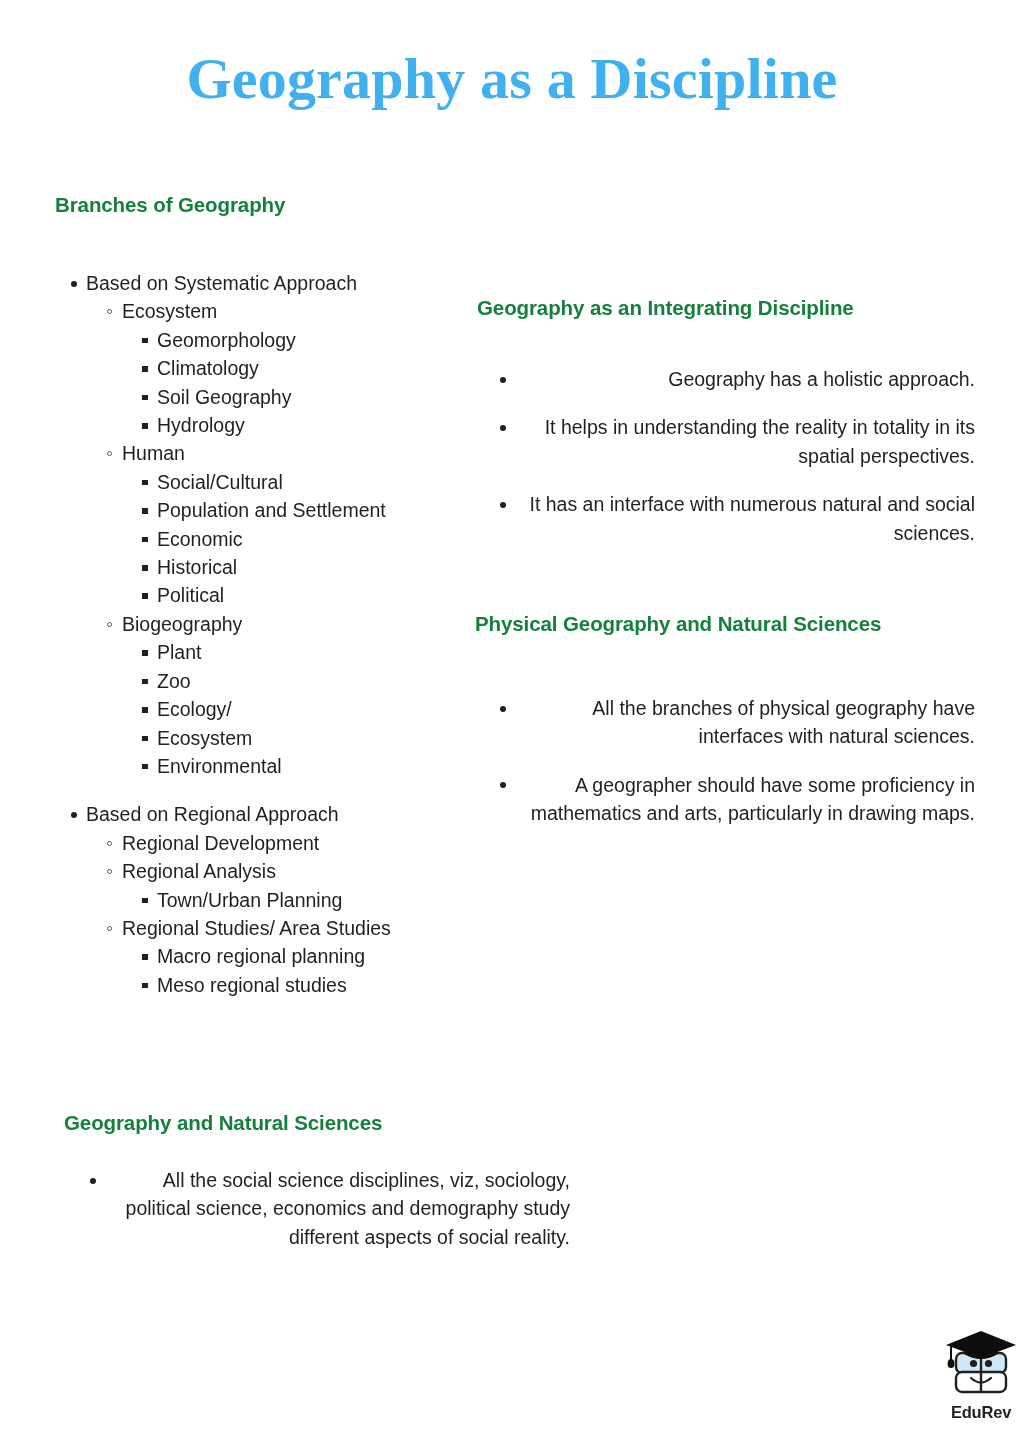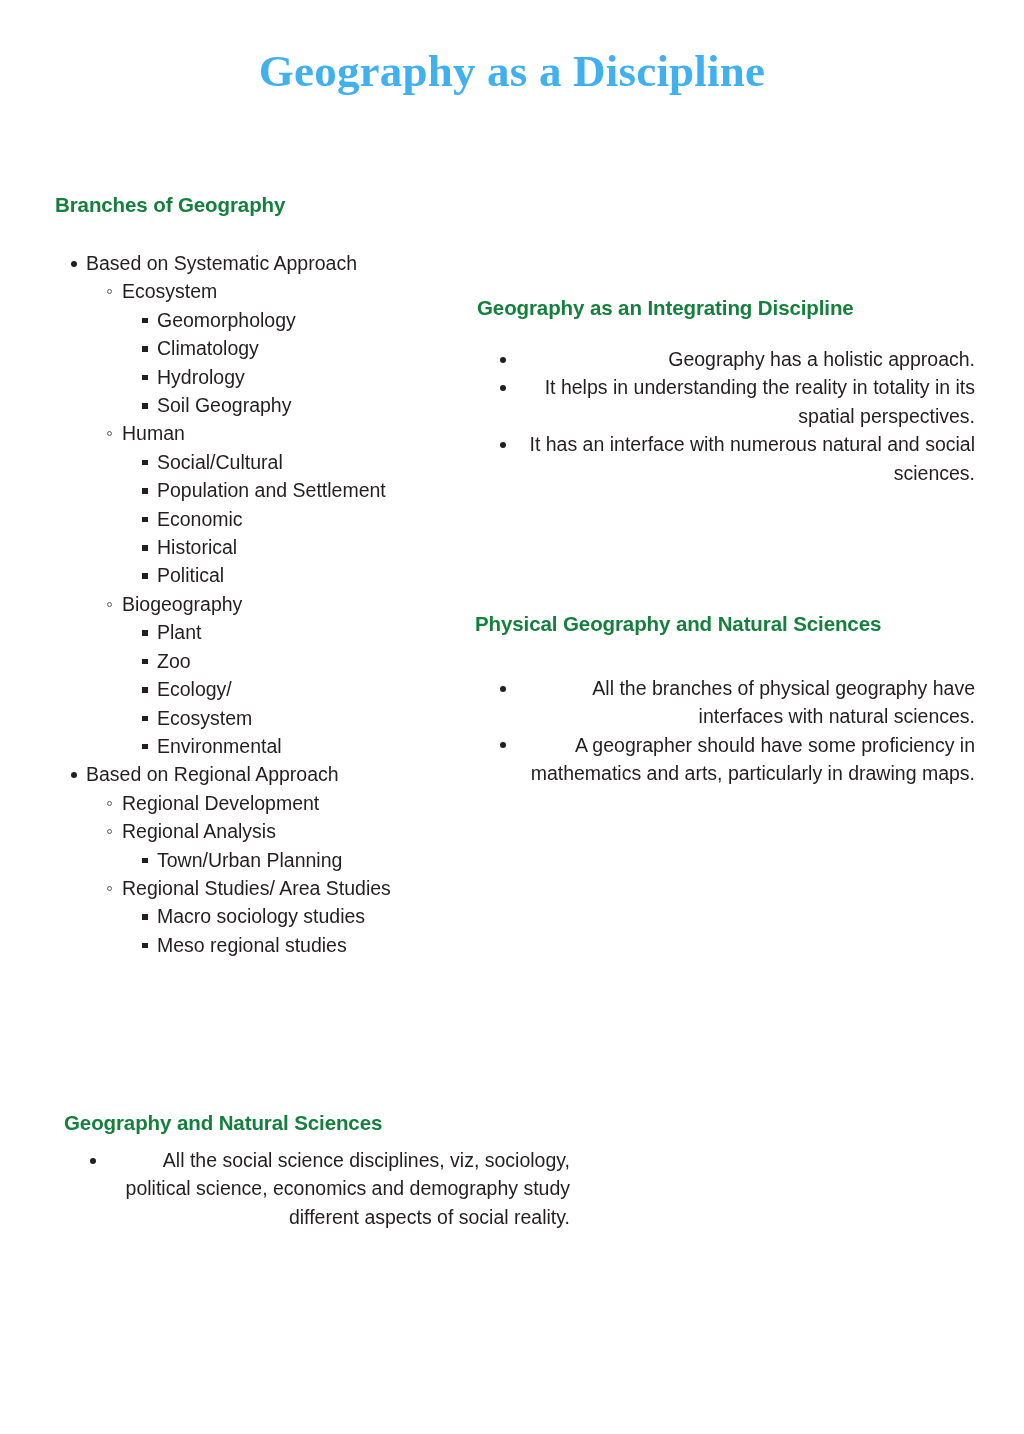--- a/index.html
+++ b/index.html
@@ -25,21 +25,21 @@
 
   
   .doc-title {
     position: absolute;
     left: 0;
     top: 46px;
     width: 1024px;
     text-align: center;
     font-family: "Liberation Serif", "DejaVu Serif", serif;
     font-weight: bold;
-    font-size: 45px;
+    font-size: 58px;
     letter-spacing: 0.2px;
     color: #40b0ef;
     line-height: 1.15;
   }
 
   
   .section-heading {
     position: absolute;
     font-family: "Liberation Sans", sans-serif;
     font-weight: bold;
@@ -63,21 +63,21 @@
   li.item {
     position: relative;
     font-size: 19.5px;
     line-height: 28.4px;
     color: #231f20;
     margin: 0;
     padding: 0;
   }
 
   
-  li.l1 { padding-left: 26px; }
+  li.l1 { padding-left: 26px; margin-top: 20px; }
   li.l2 { padding-left: 62px; }
   li.l3 { padding-left: 97px; }
 
   
   li.l1 > .bullet,
   li.l2 > .bullet,
   li.l3 > .bullet {
     position: absolute;
     display: block;
   }
@@ -158,40 +158,40 @@
   <div class="doc-title">Geography as a Discipline</div>
 
   <div class="section-heading" style="left:55px; top:193px;">Branches of Geography</div>
 
   <div class="block" style="left:60px; top:249px; width:420px;">
     <ul class="lvl" id="branches-list">
         <li class="item l1"><span class="bullet"></span><span class="txt">Based on Systematic Approach</span></li>
         <li class="item l2"><span class="bullet"></span><span class="txt">Ecosystem</span></li>
         <li class="item l3"><span class="bullet"></span><span class="txt">Geomorphology</span></li>
         <li class="item l3"><span class="bullet"></span><span class="txt">Climatology</span></li>
+        <li class="item l3"><span class="bullet"></span><span class="txt">Soil Geography</span></li>
         <li class="item l3"><span class="bullet"></span><span class="txt">Hydrology</span></li>
-        <li class="item l3"><span class="bullet"></span><span class="txt">Soil Geography</span></li>
         <li class="item l2"><span class="bullet"></span><span class="txt">Human</span></li>
         <li class="item l3"><span class="bullet"></span><span class="txt">Social/Cultural</span></li>
         <li class="item l3"><span class="bullet"></span><span class="txt">Population and Settlement</span></li>
         <li class="item l3"><span class="bullet"></span><span class="txt">Economic</span></li>
         <li class="item l3"><span class="bullet"></span><span class="txt">Historical</span></li>
         <li class="item l3"><span class="bullet"></span><span class="txt">Political</span></li>
         <li class="item l2"><span class="bullet"></span><span class="txt">Biogeography</span></li>
         <li class="item l3"><span class="bullet"></span><span class="txt">Plant</span></li>
         <li class="item l3"><span class="bullet"></span><span class="txt">Zoo</span></li>
         <li class="item l3"><span class="bullet"></span><span class="txt">Ecology/</span></li>
         <li class="item l3"><span class="bullet"></span><span class="txt">Ecosystem</span></li>
         <li class="item l3"><span class="bullet"></span><span class="txt">Environmental</span></li>
         <li class="item l1"><span class="bullet"></span><span class="txt">Based on Regional Approach</span></li>
         <li class="item l2"><span class="bullet"></span><span class="txt">Regional Development</span></li>
         <li class="item l2"><span class="bullet"></span><span class="txt">Regional Analysis</span></li>
         <li class="item l3"><span class="bullet"></span><span class="txt">Town/Urban Planning</span></li>
         <li class="item l2"><span class="bullet"></span><span class="txt">Regional Studies/ Area Studies</span></li>
-        <li class="item l3"><span class="bullet"></span><span class="txt">Macro sociology studies</span></li>
+        <li class="item l3"><span class="bullet"></span><span class="txt">Macro regional planning</span></li>
         <li class="item l3"><span class="bullet"></span><span class="txt">Meso regional studies</span></li>
       </ul>
   </div>
 
   <div class="section-heading" style="left:477px; top:296px;">Geography as an Integrating Discipline</div>
 
   <div class="block wrap" style="left:490px; top:345px; width:485px;">
     <ul class="lvl" id="integrating-list">
         <li class="item l1"><span class="bullet"></span><span class="txt">Geography has a holistic approach.</span></li>
         <li class="item l1"><span class="bullet"></span><span class="txt">It helps in understanding the reality in totality in its spatial perspectives.</span></li>
@@ -209,14 +209,36 @@
   </div>
 
   <div class="section-heading" style="left:64px; top:1088px;margin-top:23px;">Geography and Natural Sciences</div>
 
   <div class="block wrap" style="left:80px; top:1146px; width:490px;">
     <ul class="lvl" id="geography-natural-list">
         <li class="item l1"><span class="bullet"></span><span class="txt">All the social science disciplines, viz, sociology, political science, economics and demography study different aspects of social reality.</span></li>
       </ul>
   </div>
 
+  <div class="logo">
+    <svg width="82" height="74" viewBox="0 0 82 74">
+
+      <g>
+        <rect x="16" y="26" width="50" height="20" rx="6" ry="6" fill="#cfe8f7" stroke="#231f20" stroke-width="2.4"></rect>
+        <rect x="16" y="45" width="50" height="20" rx="6" ry="6" fill="#ffffff" stroke="#231f20" stroke-width="2.4"></rect>
+        <line x1="41" y1="26" x2="41" y2="65" stroke="#231f20" stroke-width="2.4"></line>
+      </g>
+
+      <circle cx="33.5" cy="36.5" r="3.6" fill="#231f20"></circle>
+      <circle cx="48.5" cy="36.5" r="3.6" fill="#231f20"></circle>
+
+      <path d="M31 51 Q41 60 51 51" fill="none" stroke="#231f20" stroke-width="2.2" stroke-linecap="round"></path>
+
+      <path d="M41 4 L76 18 L41 31 L6 18 Z" fill="#0d0d0d"></path>
+      <path d="M24 24 Q41 34 58 24 L58 27 Q41 37 24 27 Z" fill="#0d0d0d"></path>
+
+      <path d="M11 20 L11 33" stroke="#0d0d0d" stroke-width="2" fill="none"></path>
+      <ellipse cx="11" cy="36.5" rx="3.4" ry="4.6" fill="#0d0d0d"></ellipse>
+    </svg>
+    <div class="logo-word">EduRev</div>
+  </div>
 
 </div>
 
 </body></html>

